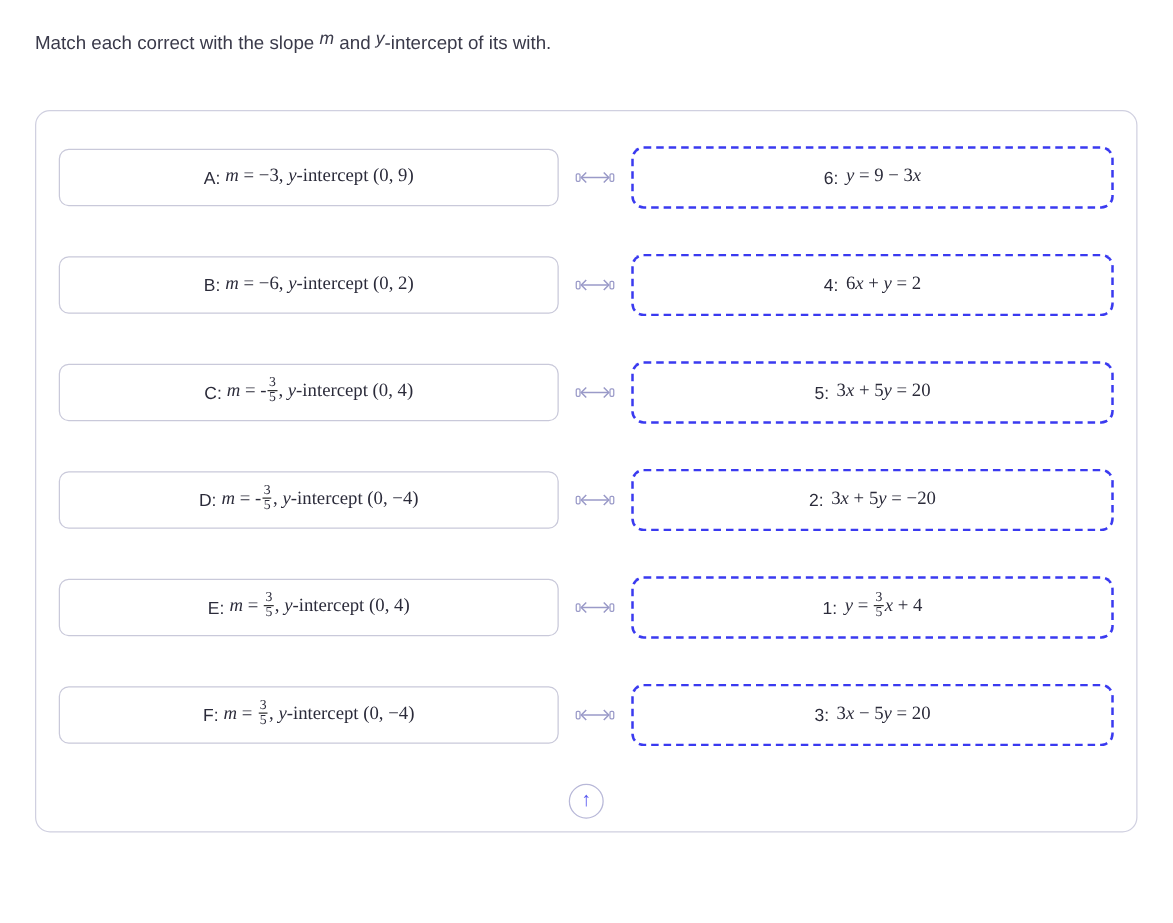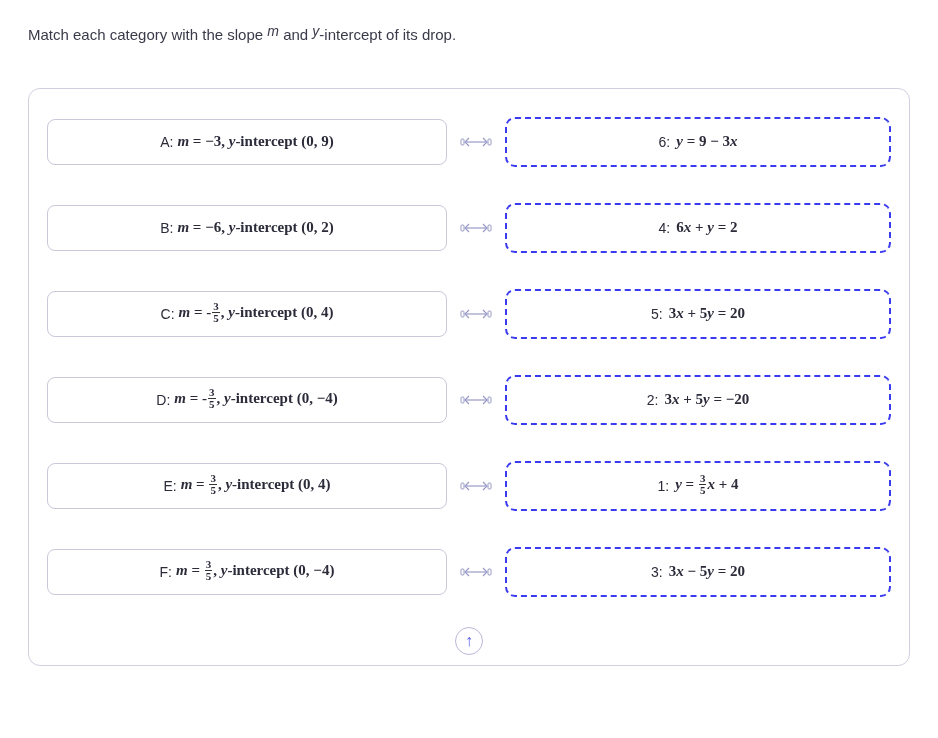--- a/index.html
+++ b/index.html
@@ -32,21 +32,21 @@
     border: 1px solid #c9c9da;
     border-radius: 8px;
     display: flex;
     align-items: center;
     justify-content: center;
     font-size: 14px;
     color: #2b2b3a;
     background:#fff;
   }
   .card-left .lbl { font-weight:400; margin-right:4px;}
-  .math { font-family: 'Times New Roman', serif; font-size: 15px; font-weight: bold; }
+  .math { font-family: 'Times New Roman', serif; font-size: 15px; }
   .math i { font-style: italic; }
   .frac { display:inline-block; vertical-align:middle; text-align:center; font-size:11px; line-height:1; position:relative; top:-1px; margin:0 1px;}
   .frac .n { display:block; border-bottom:1px solid #333; padding:0 1px;}
   .frac .d { display:block; padding:0 1px;}
 
   .connector {
     flex: 0 0 58px;
     display:flex;
     align-items:center;
     justify-content:center;
@@ -77,21 +77,21 @@
     width:28px; height:28px; border:1px solid #b8b8d8; border-radius:50%;
     display:flex; align-items:center; justify-content:center;
     color:#5a5af0; font-size:16px; background:#fff;
   }
 </style>
 </head>
 <body>
 
 <div class="instructions">
   <div>
-    <span>Match each category with the slope </span><span class="m">m</span><span> and </span><span class="y">y</span><span>-intercept of its drop.</span>
+    <span>Match each correct with the slope </span><span class="m">m</span><span> and </span><span class="y">y</span><span>-intercept of its with.</span>
   </div>
   <div style="height:14px"></div>
 </div>
 
 <div style="height:18px"></div>
 
 <div class="panel">
 
   <div class="row">
     <div class="card-left">

